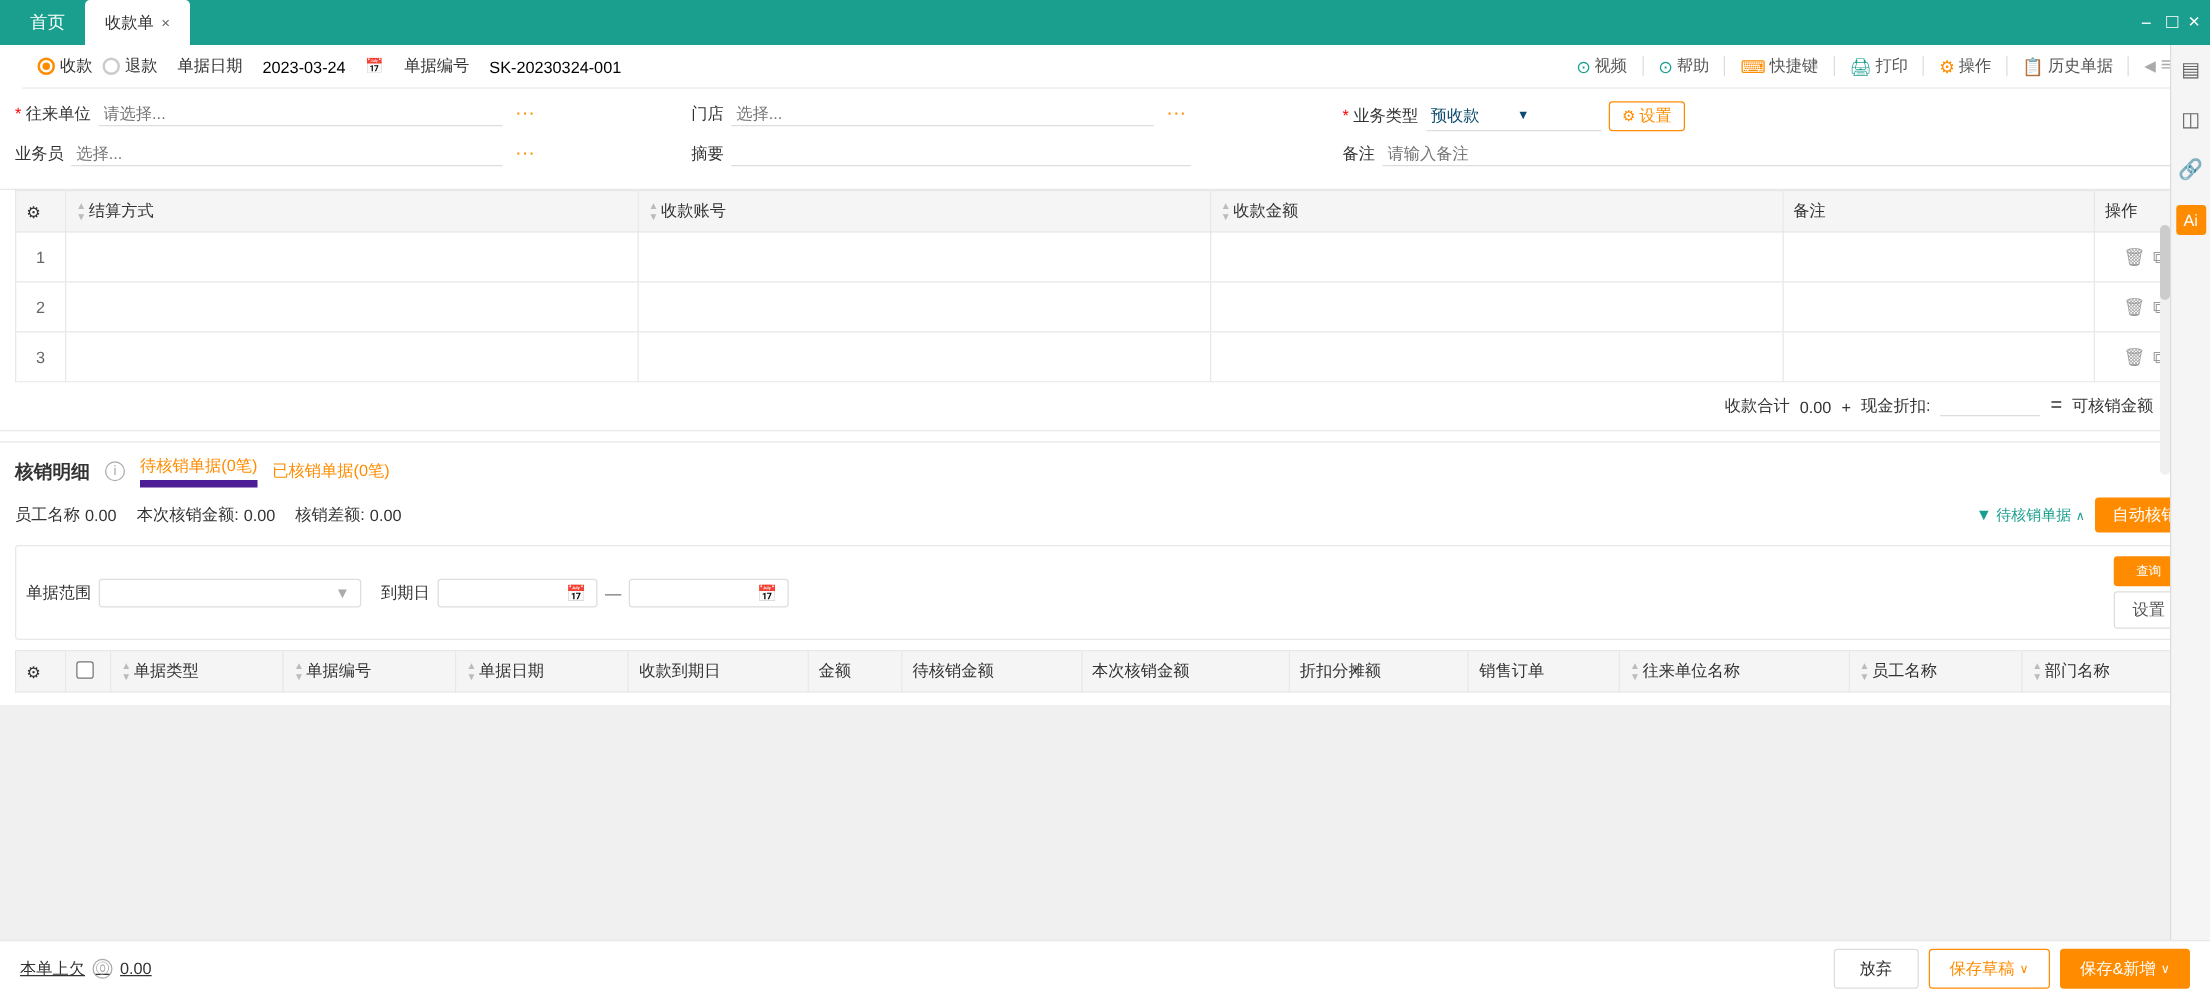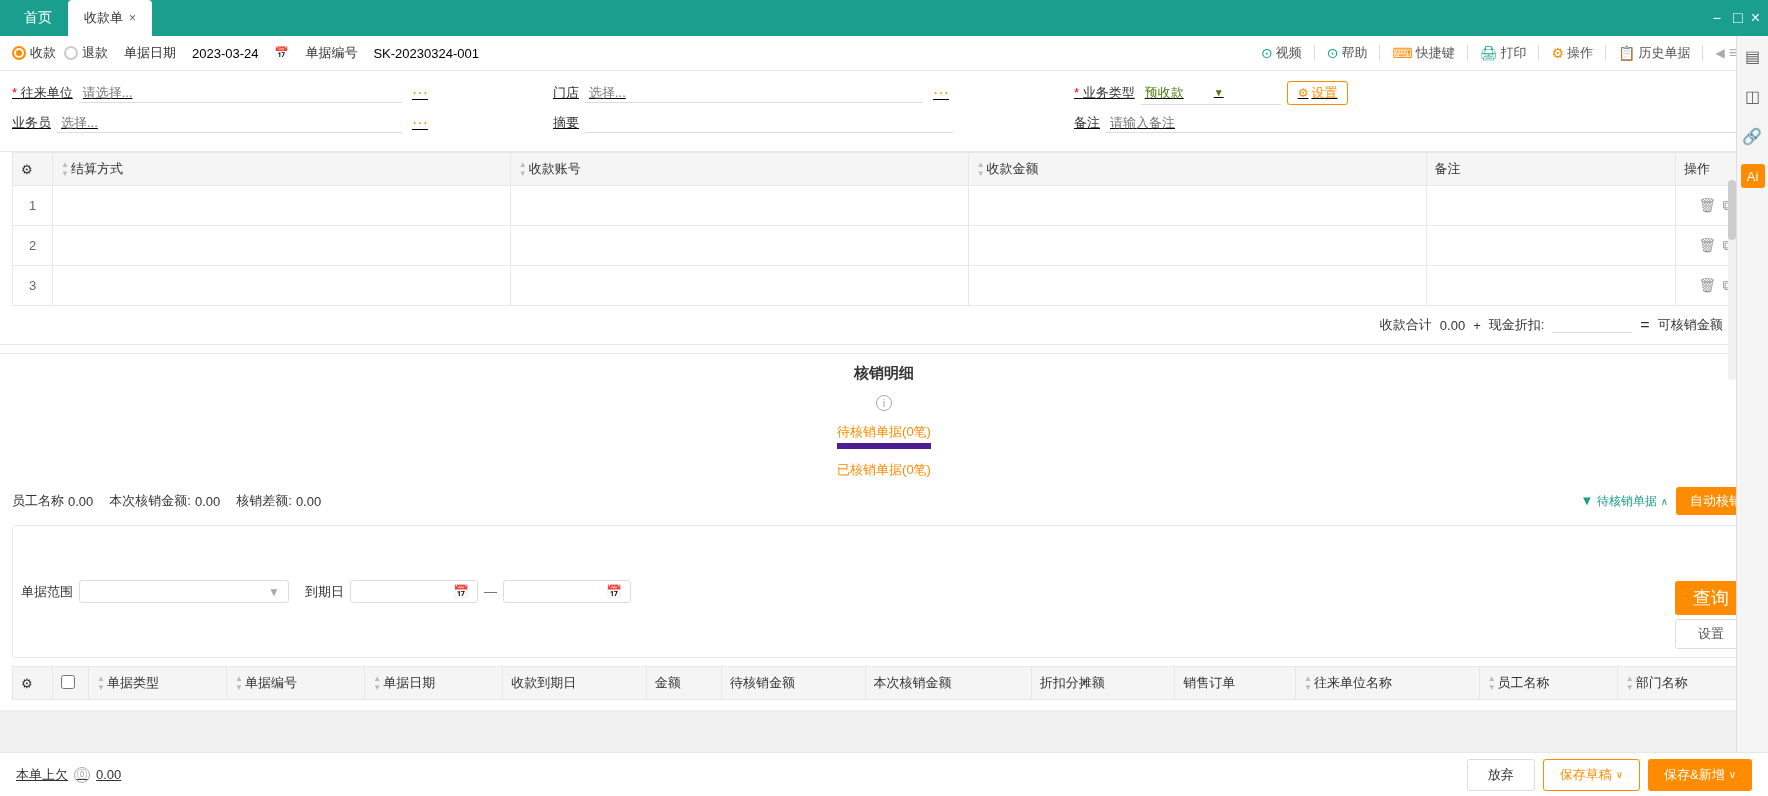--- a/index.html
+++ b/index.html
@@ -58,20 +58,21 @@
       padding: 0;
     }
 
     
     .toolbar-row {
       display: flex;
       align-items: center;
       padding: 8px 12px;
       border-bottom: 1px solid #e8e8e8;
       gap: 16px;
+      margin-left: 18px;
     }
     .radio-group {
       display: flex;
       align-items: center;
       gap: 8px;
     }
     .radio-item {
       display: flex;
       align-items: center;
       gap: 4px;
@@ -117,24 +118,23 @@
     .grid-icon span { background: #ff8c00; border-radius: 1px; }
 
     
     .form-area {
       padding: 10px 12px;
       border-bottom: 1px solid #e8e8e8;
       background: #fff;
     }
     .form-row {
       display: flex;
-      align-items: center;
+      align-items: flex-start;
       gap: 0;
       margin-bottom: 8px;
-      text-decoration: underline;
     }
     .form-field {
       display: flex;
       align-items: center;
       flex: 1;
       gap: 6px;
     }
     .form-label {
       color: #333;
       white-space: nowrap;
@@ -158,21 +158,21 @@
     }
     .form-divider { width: 1px; height: 20px; background: transparent; margin: 0 20px; }
     .business-select {
       display: flex;
       align-items: center;
       gap: 6px;
       border-bottom: 1px solid #ddd;
       padding: 2px 4px;
       min-width: 140px;
     }
-    .business-select span { color: #4d7c0f; flex: 1; }
+    .business-select span { color: #0c4a6e; flex: 1; }
     .dropdown-arrow { color: #aaa; font-size: 10px; cursor: pointer; }
     .settings-btn {
       background: #fff;
       border: 1px solid #ff8c00;
       color: #ff8c00;
       padding: 2px 10px;
       border-radius: 3px;
       cursor: pointer;
       display: flex; align-items: center; gap: 3px;
       font-size: 12px;
@@ -241,21 +241,20 @@
       background: #fff;
       padding: 10px 12px;
       margin-top: 8px;
       border-top: 1px solid #e8e8e8;
     }
     .reconcile-header {
       display: flex;
       align-items: center;
       gap: 12px;
       margin-bottom: 8px;
-      flex-direction: column;
     }
     .reconcile-title {
       font-size: 15px;
       font-weight: bold;
       color: #333;
     }
     .info-icon {
       width: 16px; height: 16px;
       border-radius: 50%;
       border: 1px solid #aaa;
@@ -343,22 +342,21 @@
     .cal-icon { color: #1a9f8f; cursor: pointer; }
     .date-dash { color: #666; }
     .search-btn-orange {
       background: #ff8c00;
       color: #fff;
       border: none;
       padding: 5px 18px;
       border-radius: 3px;
       cursor: pointer;
       margin-left: auto;
-      font-size: 18px;
-      margin-top: 47px;
+      font-size: 10px;
     }
     .setting-btn-outline {
       background: #fff;
       color: #555;
       border: 1px solid #ddd;
       padding: 5px 14px;
       border-radius: 3px;
       cursor: pointer;
       font-size: 13px;
     }

